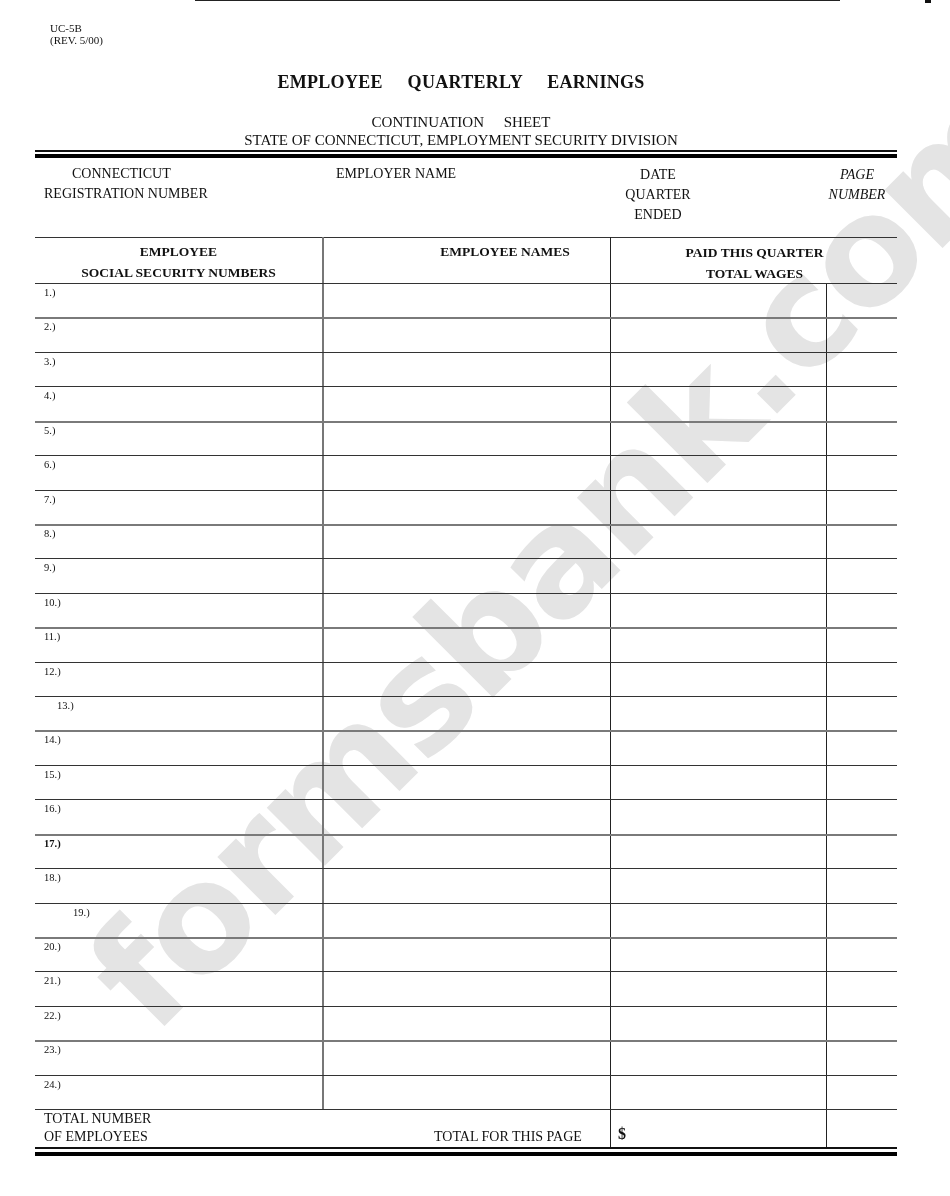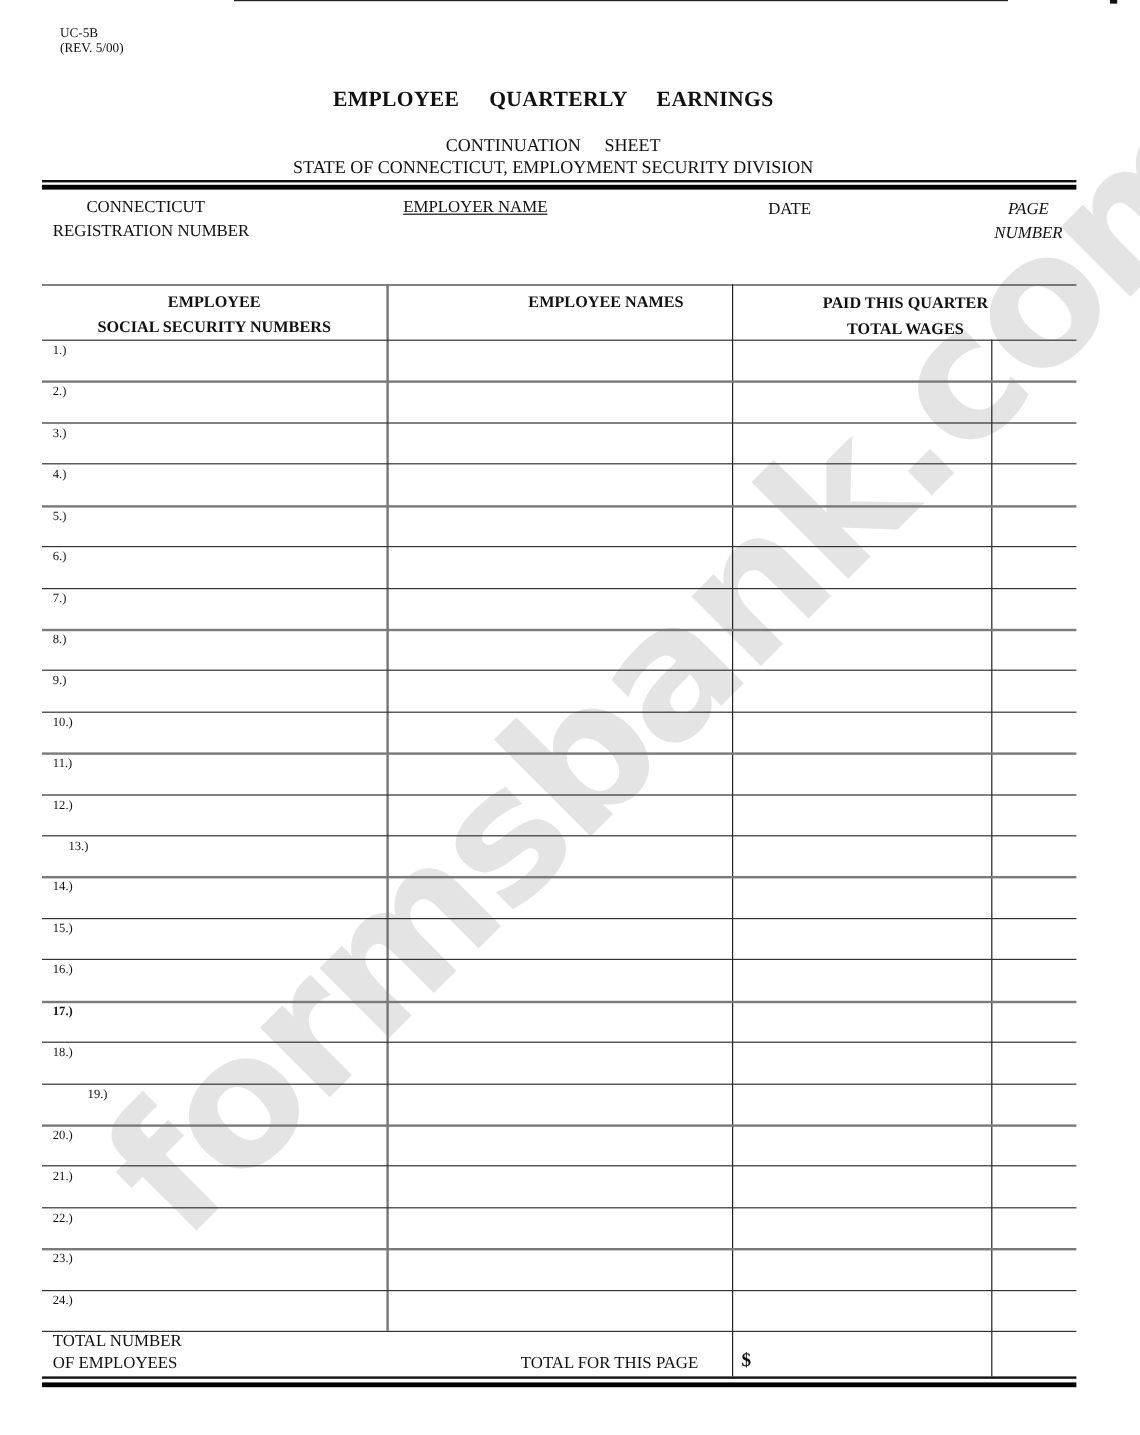--- a/index.html
+++ b/index.html
@@ -50,25 +50,26 @@
 <div class="abs subtitle1 layer">CONTINUATION SHEET</div>
 <div class="abs subtitle2 layer">STATE OF CONNECTICUT, EMPLOYMENT SECURITY DIVISION</div>
 
 <div class="abs double-rule-thin layer" style="top:150px;"></div>
 <div class="abs double-rule-thick layer" style="top:154px;"></div>
 
 <div class="abs hdr-label layer" style="left:44px; top:164px;">
   <div style="padding-left:28px;">CONNECTICUT</div>
   <div>REGISTRATION NUMBER</div>
 </div>
-<div class="abs hdr-label layer" style="left:336px; top:164px;text-decoration:underline;">
+<div class="abs hdr-label layer" style="left:336px; top:164px;">
   <div>EMPLOYER NAME</div>
 </div>
 <div class="abs hdr-label layer" style="left:600px; top:165px; width:116px; text-align:center;">
   <div>DATE</div>
+  <div>QUARTER ENDED</div>
 </div>
 <div class="abs hdr-label layer" style="left:826px; top:165px; width:62px; text-align:center;font-style:italic;">
   <div>PAGE</div>
   <div>NUMBER</div>
 </div>
 
 <div class="abs hline layer" style="left:35px; width:862px; top:237px;"></div>
 <div class="abs col-hdr layer" style="left:35px; width:287px; top:241px;">
   <div>EMPLOYEE</div>
   <div>SOCIAL SECURITY NUMBERS</div>

